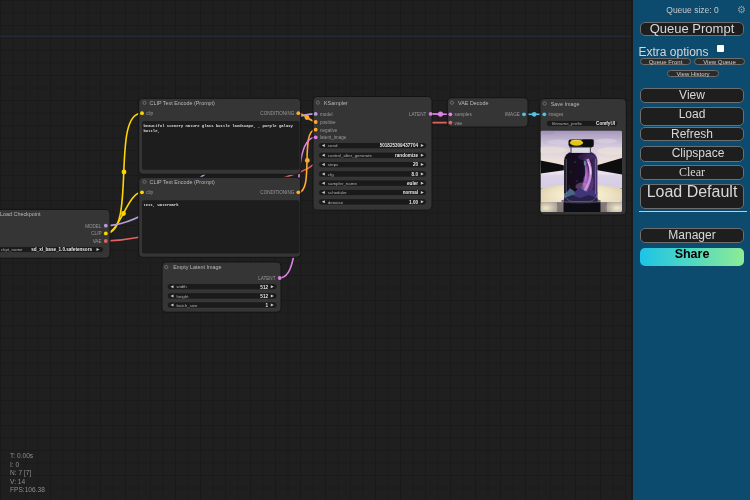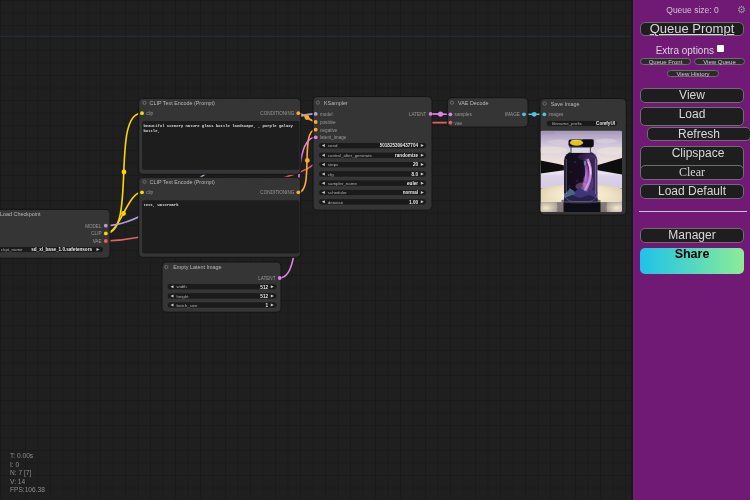--- a/index.html
+++ b/index.html
@@ -1,19 +1,19 @@
 <!DOCTYPE html>
 <html><head>
 <meta charset="utf-8">
 <style>
   html,body{margin:0;padding:0;background:#1e1e1e;width:750px;height:500px;overflow:hidden;}
   #sidebar, #sidebar *{box-sizing:border-box;font-family:"Liberation Sans",sans-serif;}
   svg{font-family:"Liberation Sans",sans-serif;}
   #canvas{position:absolute;left:0;top:0;}
-  #sidebar{position:absolute;left:631px;top:0;width:119px;height:500px;background:#701a75;border-left:2px solid #191919;}
+  #sidebar{position:absolute;left:631px;top:0;width:119px;height:500px;background:#0c4a6e;border-left:2px solid #191919;}
   .btn{position:absolute;left:7px;width:104px;background:#1e1e1e;border:1px solid #6e6e6e;border-radius:5px;color:#d8d8d8;text-align:center;}
   .pillbtn{position:absolute;background:#2a2a2a;border:1px solid #6e6e6e;border-radius:6px;color:#cfcfcf;text-align:center;font-size:6px;}
 </style>
 </head>
 <body>
 <svg id="canvas" width="750" height="500" viewBox="0 0 750 500">
   <defs>
     <pattern id="grid" width="12.5" height="12.5" patternUnits="userSpaceOnUse">
       <rect width="12.5" height="12.5" fill="#1f1f1f"></rect>
       <path d="M0,0 H12.5 M0,0 V12.5" stroke="#1a1a1a" stroke-width="2" fill="none"></path>
@@ -324,28 +324,28 @@
     <text x="10" y="466.5">I: 0</text>
     <text x="10" y="475">N: 7 [7]</text>
     <text x="10" y="483.5">V: 14</text>
     <text x="10" y="492">FPS:106.38</text>
   </g>
 </svg>
 
 <div id="sidebar">
   <div style="position:absolute;left:0;top:5px;width:119px;text-align:center;font-size:8.5px;color:#c8c8c8;">Queue size: 0</div>
   <div style="position:absolute;left:104px;top:3.5px;font-size:10px;color:#9a9a9a;">⚙</div>
-  <div class="btn" style="top:22px;height:14px;font-size:13px;line-height:12.5px;text-decoration:underline;">Queue Prompt</div>
-  <div style="position:absolute;left:0;top:44.5px;width:81px;text-align:right;font-size:10px;color:#d6d6d6;">Extra options</div>
+  <div class="btn" style="top:22px;height:14px;font-size:13px;line-height:12.5px;">Queue Prompt</div>
+  <div style="position:absolute;left:0;top:44.5px;width:81px;text-align:center;font-size:12px;color:#d6d6d6;">Extra options</div>
   <div style="position:absolute;left:84px;top:45px;width:6.5px;height:6.5px;background:#ffffff;border-radius:1px;"></div>
   <div class="pillbtn" style="left:7px;top:57.5px;width:51px;height:7.5px;line-height:6.5px;">Queue Front</div>
   <div class="pillbtn" style="left:61px;top:57.5px;width:51px;height:7.5px;line-height:6.5px;">View Queue</div>
   <div class="pillbtn" style="left:34px;top:69.5px;width:52px;height:7.5px;line-height:6.5px;">View History</div>
   <div class="btn" style="top:88px;height:14.8px;font-size:12px;line-height:13.5px;">View</div>
   <div class="btn" style="top:107.2px;height:19px;font-size:12px;line-height:13.5px;">Load</div>
-  <div class="btn" style="top:126.5px;height:14.8px;font-size:12px;line-height:13.5px;margin-left:7px;">Refresh</div>
-  <div class="btn" style="top:145.7px;height:32px;font-size:12px;line-height:13.5px;padding-left:12px;">Clipspace</div>
+  <div class="btn" style="top:126.5px;height:14.8px;font-size:12px;line-height:13.5px;">Refresh</div>
+  <div class="btn" style="top:145.7px;height:16px;font-size:12px;line-height:13.5px;padding-left:12px;">Clipspace</div>
   <div class="btn" style="top:165px;height:14.8px;font-size:12px;line-height:13.5px;font-family:Liberation Serif, serif;">Clear</div>
-  <div class="btn" style="top:184.3px;height:15px;font-size:12px;line-height:13.5px;">Load Default</div>
+  <div class="btn" style="top:184.3px;height:25px;font-size:16px;line-height:13.5px;">Load Default</div>
   <div style="position:absolute;left:5.7px;top:211px;width:108px;height:1px;background:#c8c8c8;"></div>
   <div class="btn" style="top:227.7px;height:15px;font-size:12px;line-height:13px;">Manager</div>
-  <div class="btn" style="top:248.3px;height:26px;font-size:12.5px;line-height:13.5px;font-weight:bold;color:#000;background:linear-gradient(90deg,#1ec3e8,#52d8c0,#8deb96);border:none;text-align:center;">Share</div>
+  <div class="btn" style="top:248.3px;height:18px;font-size:12.5px;line-height:13.5px;font-weight:bold;color:#000;background:linear-gradient(90deg,#1ec3e8,#52d8c0,#8deb96);border:none;text-align:center;">Share</div>
 </div>
 
 </body></html>

